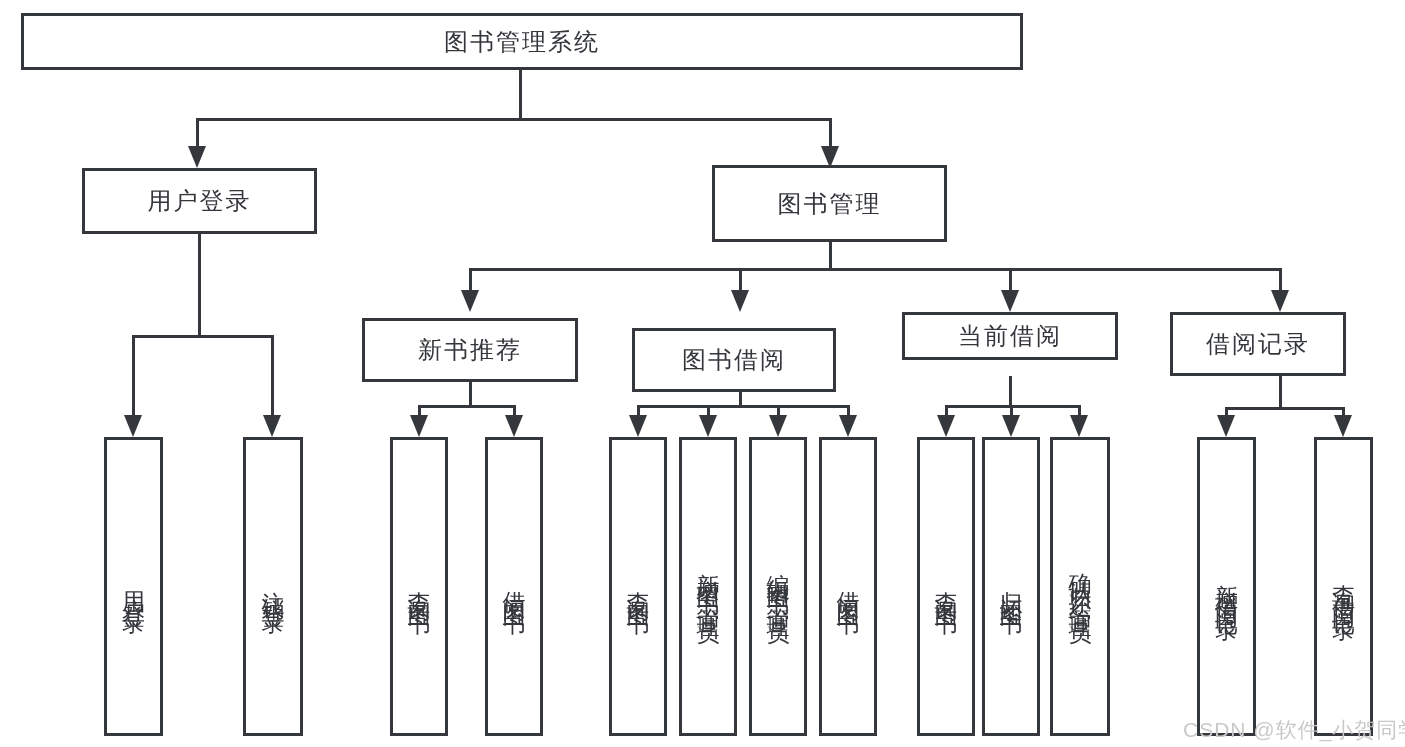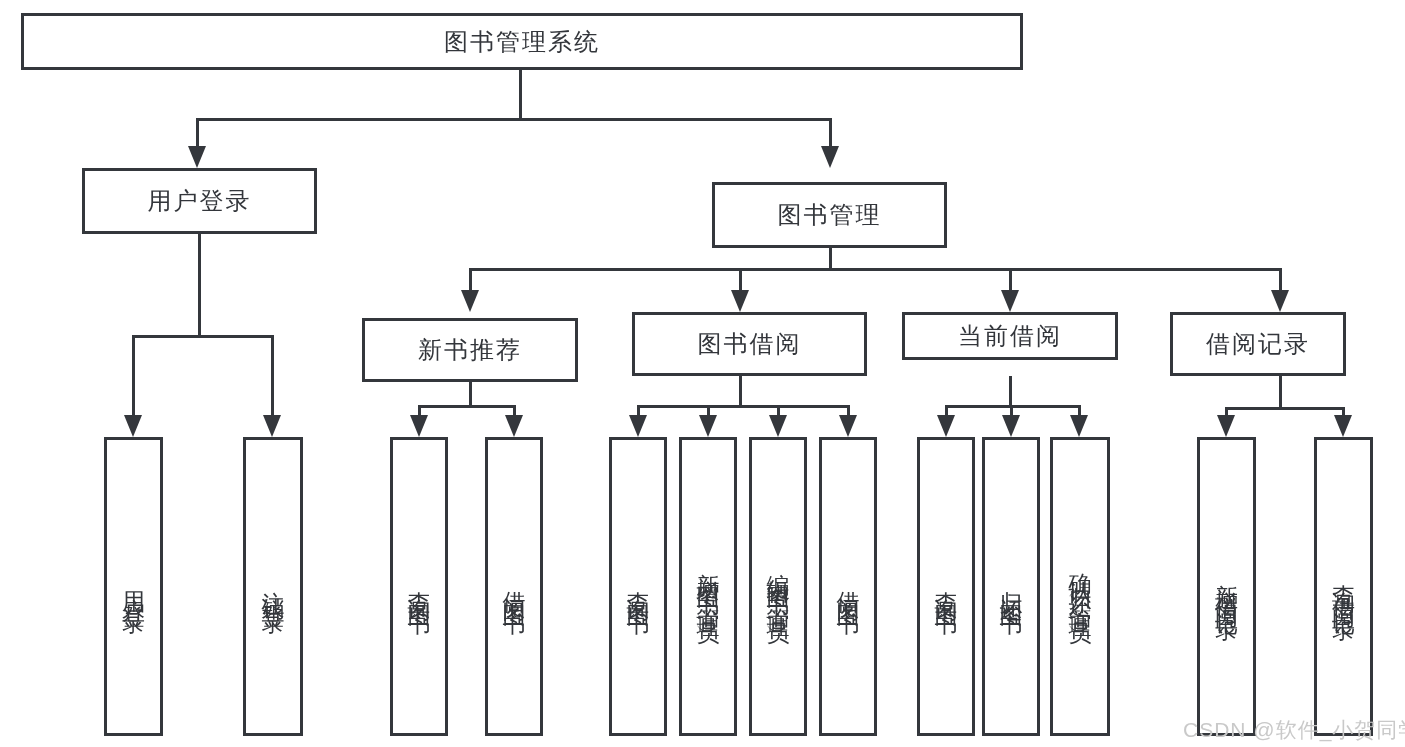--- a/index.html
+++ b/index.html
@@ -116,25 +116,25 @@
   <div class="hline" style="left:1225px;top:407px;width:119px;"></div>
   <div class="vline" style="left:1225px;top:407px;height:10px;"></div>
   <div class="vline" style="left:1342px;top:407px;height:10px;"></div>
   <div class="arrow" style="left:1217px;top:415px;"></div>
   <div class="arrow" style="left:1334px;top:415px;"></div>
 
   <div class="box" style="left:21px;top:13px;width:1002px;height:57px;text-align:center;">图书管理系统</div>
 
   <div class="box" style="left:82px;top:168px;width:235px;height:66px;">用户登录</div>
 
-  <div class="box" style="left:712px;top:182px;width:235px;height:66px;">图书管理</div>
+  <div class="box" style="left:712px;top:165px;width:235px;height:77px;">图书管理</div>
 
   <div class="box" style="left:362px;top:318px;width:216px;height:64px;">新书推荐</div>
 
-  <div class="box" style="left:632px;top:312px;width:235px;height:64px;">图书借阅</div>
+  <div class="box" style="left:632px;top:328px;width:204px;height:64px;">图书借阅</div>
 
   <div class="box" style="left:902px;top:312px;width:216px;height:48px;">当前借阅</div>
 
   <div class="box" style="left:1170px;top:312px;width:176px;height:64px;">借阅记录</div>
 
   <div class="box leaf" style="left:104px;top:437px;width:59px;height:299px;">用户登录</div>
 
   <div class="box leaf" style="left:243px;top:437px;width:60px;height:299px;">注销登录</div>
 
   <div class="box leaf" style="left:390px;top:437px;width:58px;height:299px;">查询图书</div>

